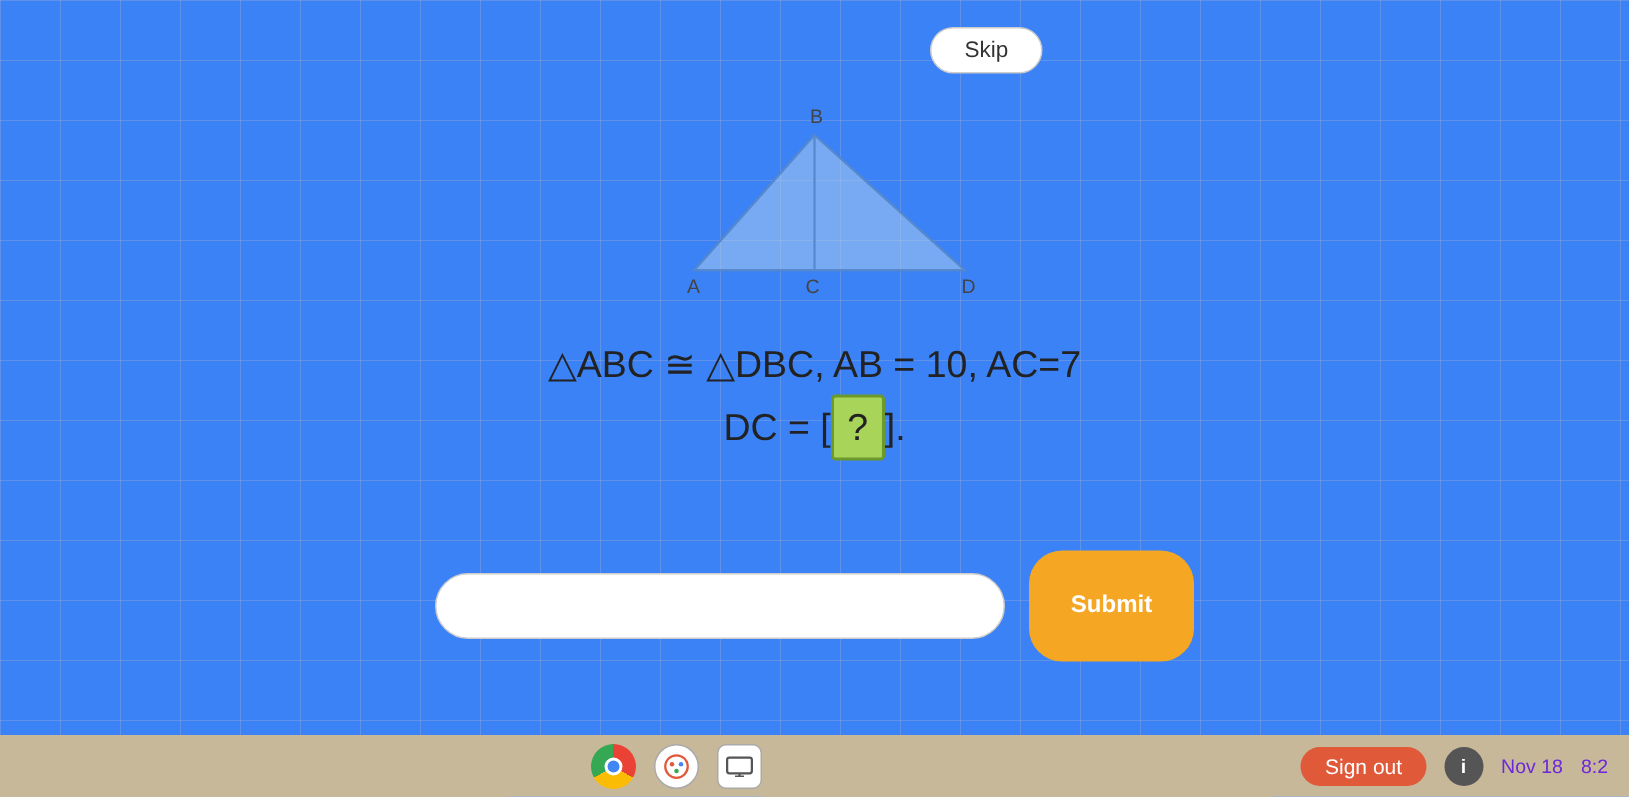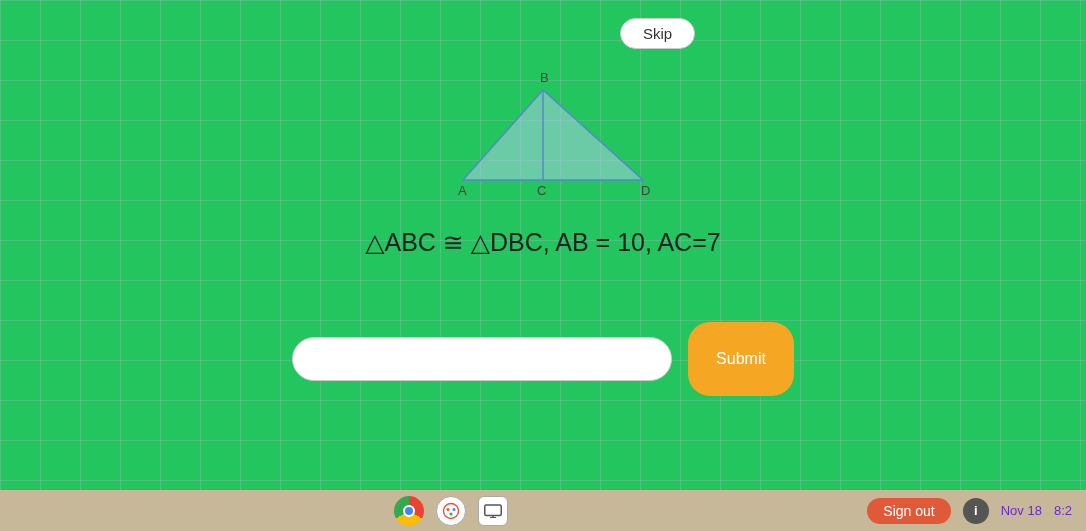--- a/index.html
+++ b/index.html
@@ -9,21 +9,21 @@
       height: 531px;
       overflow: hidden;
       font-family: 'Segoe UI', Arial, sans-serif;
       background: #e8e8e8;
       position: relative;
     }
 
     .main-area {
       width: 1086px;
       height: 514px;
-      background: #22c55e;
+      background: #3b82f6;
       position: relative;
       display: flex;
       flex-direction: column;
       align-items: center;
       justify-content: flex-start;
       padding-top: 20px;
     }
 
     
     .main-area::before {
@@ -100,21 +100,21 @@
       outline: none;
     }
 
     .submit-btn {
       background: #f5a623;
       border: none;
       border-radius: 22px;
       padding: 28px 28px;
       font-size: 16px;
       color: white;
-      font-weight: 400;
+      font-weight: 700;
       cursor: pointer;
     }
 
     
     .taskbar {
       width: 1086px;
       height: 41px;
       background: #c8b89a;
       position: absolute;
       bottom: 0;
@@ -197,20 +197,23 @@
 
         <text x="55" y="145" font-size="13" fill="#444">A</text>
         <text x="137" y="32" font-size="13" fill="#444">B</text>
         <text x="134" y="145" font-size="13" fill="#444">C</text>
         <text x="238" y="145" font-size="13" fill="#444">D</text>
       </svg>
     </div>
 
     <div class="problem-text">
       <div>△ABC ≅ △DBC, AB = 10, AC=7</div>
+      <div>
+        <span>DC = [</span><span class="highlight-box"> ? </span><span>].</span>
+      </div>
     </div>
 
     <div class="input-row">
       <input class="answer-input" type="text" placeholder="" style="">
       <button class="submit-btn">Submit</button>
     </div>
   </div>
 </div>
 
 <div class="taskbar">

